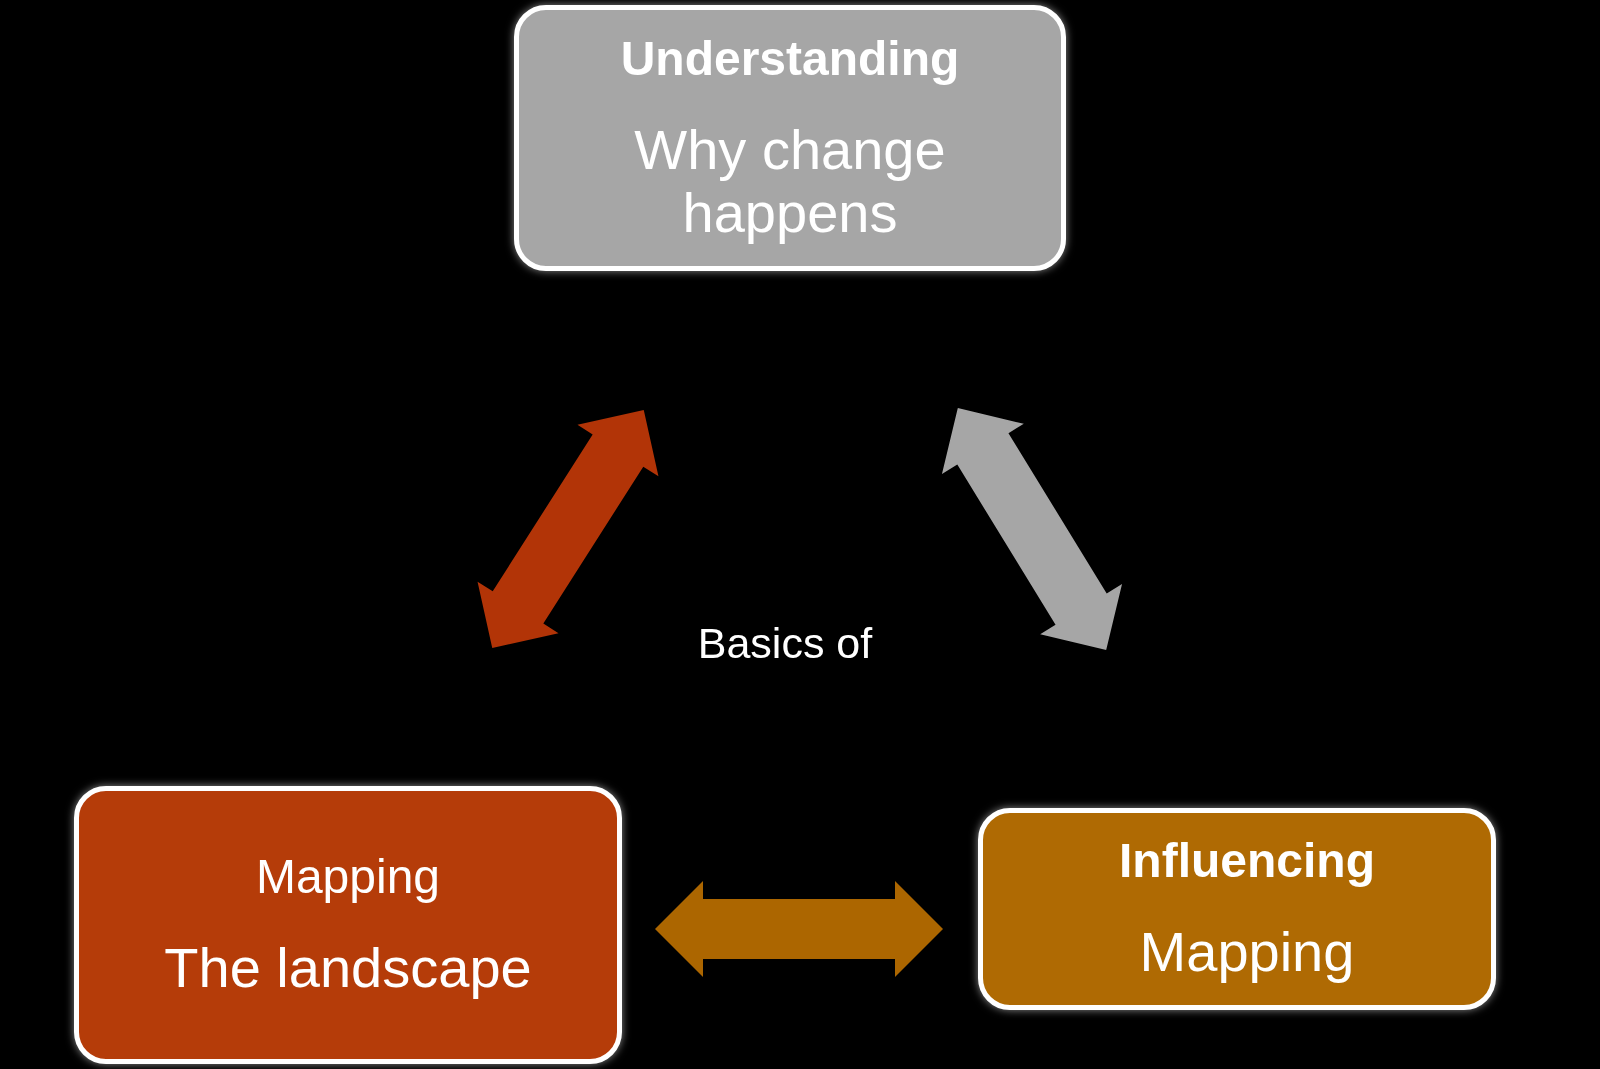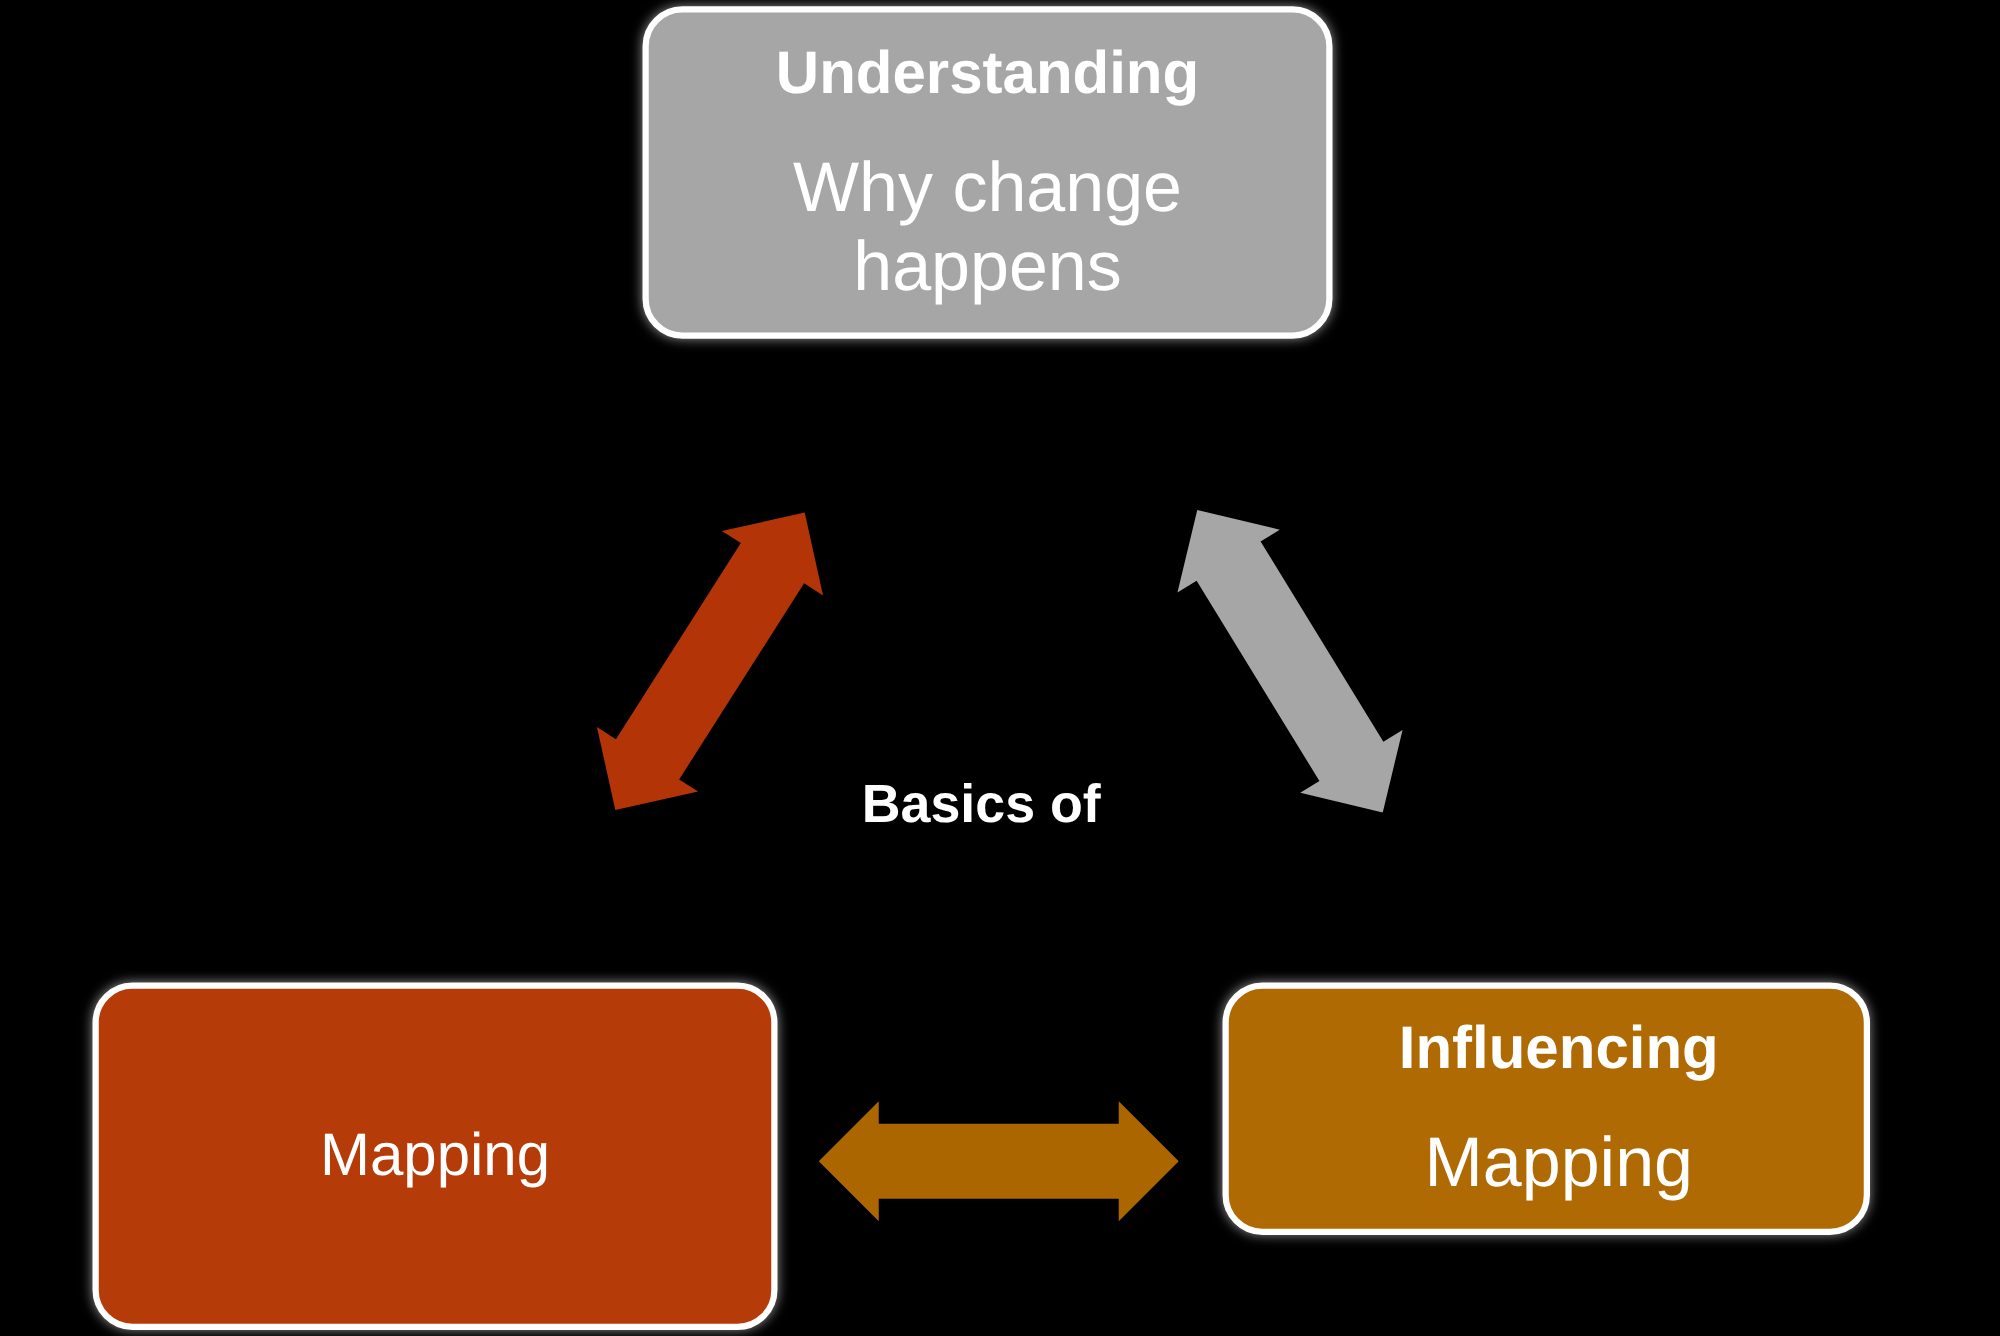--- a/index.html
+++ b/index.html
@@ -51,32 +51,32 @@
   .node.understanding {
     left: 514px; top: 5px; width: 552px; height: 266px;
     background: var(--gray-box);
   }
   .node.understanding .node-sub { max-width: 440px; }
   .node.mapping {
     left: 74px; top: 786px; width: 548px; height: 278px;
     background: var(--rust-box);
   }
   .node.influencing {
-    left: 978px; top: 786px; width: 518px; height: 202px;
+    left: 978px; top: 808px; width: 518px; height: 202px;
     background: var(--ochre-box);
     padding-left: 20px;
   }
 
   .center-label {
     position: absolute;
     left: 785px; top: 644px;
     transform: translate(-50%, -50%);
     color: var(--text-white);
     font-size: 43px;
-    font-weight: 700;
+    font-weight: 400;
     line-height: 1.28;
     text-align: center;
     white-space: nowrap;
   }
 
   .arrow { position: absolute; display: block; }
   .arrow.left-diagonal  { left: 427px; top: 479px; transform: rotate(-57.5deg); }
   .arrow.right-diagonal { left: 890px; top: 479px; transform: rotate(58.5deg); }
   .arrow.bottom-horizontal { left: 655px; top: 879px; }
 </style>
@@ -85,20 +85,21 @@
 
 <div class="stage">
 
   <div class="node understanding">
     <div class="node-title">Understanding</div>
     <div class="node-sub">Why change happens</div>
   </div>
 
   <div class="node mapping">
     <div class="node-title regular">Mapping</div>
+    <div class="node-sub">The landscape</div>
   </div>
 
   <div class="node influencing">
     <div class="node-title">Influencing</div>
     <div class="node-sub">Mapping</div>
   </div>
 
   <div class="center-label">
     <div>Basics of</div>
   </div>

